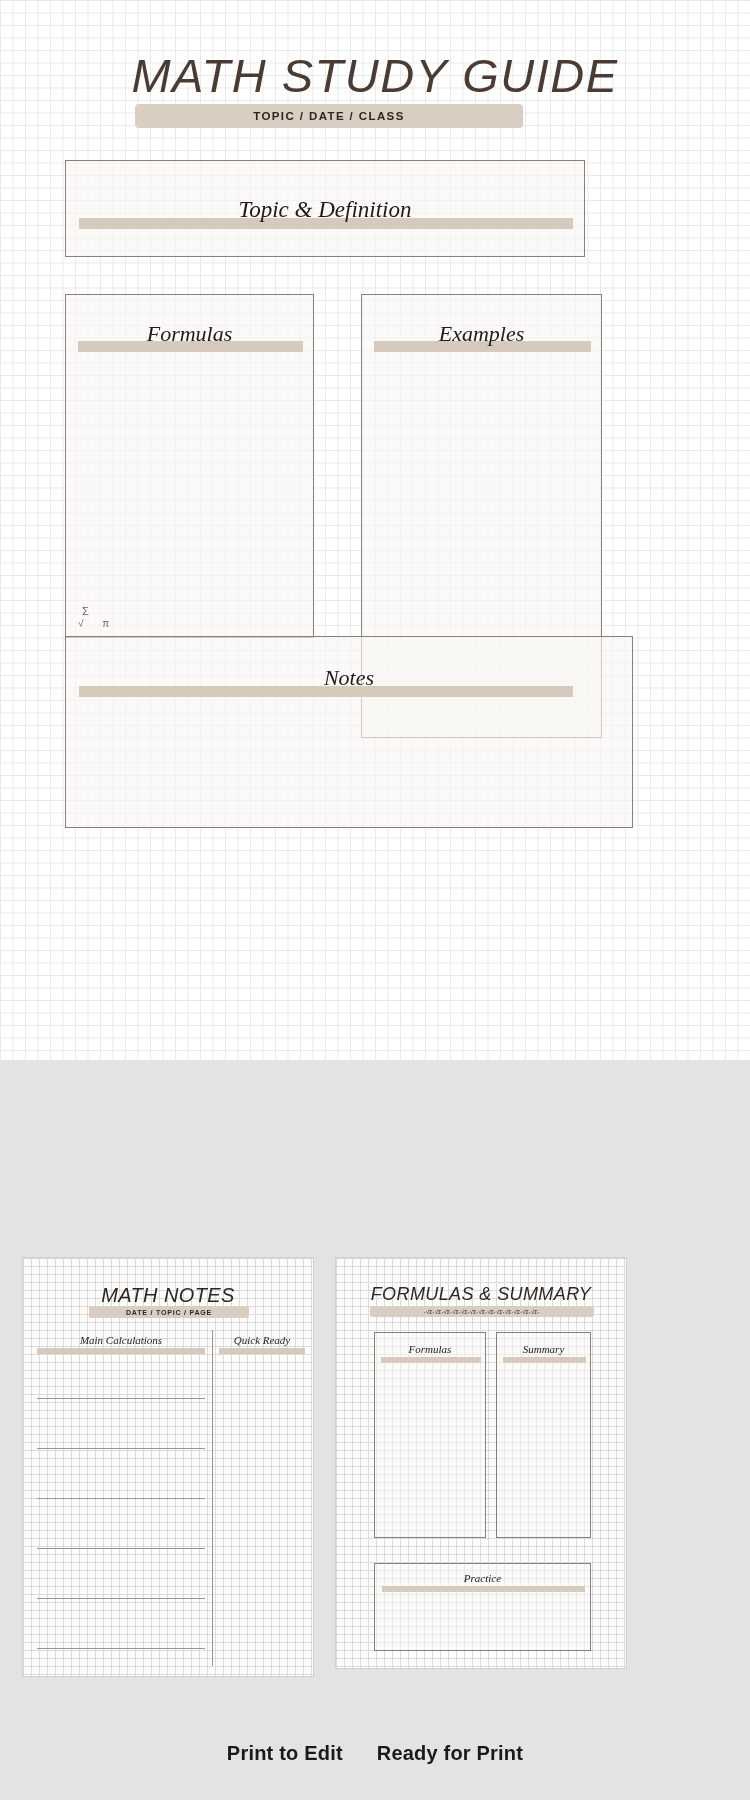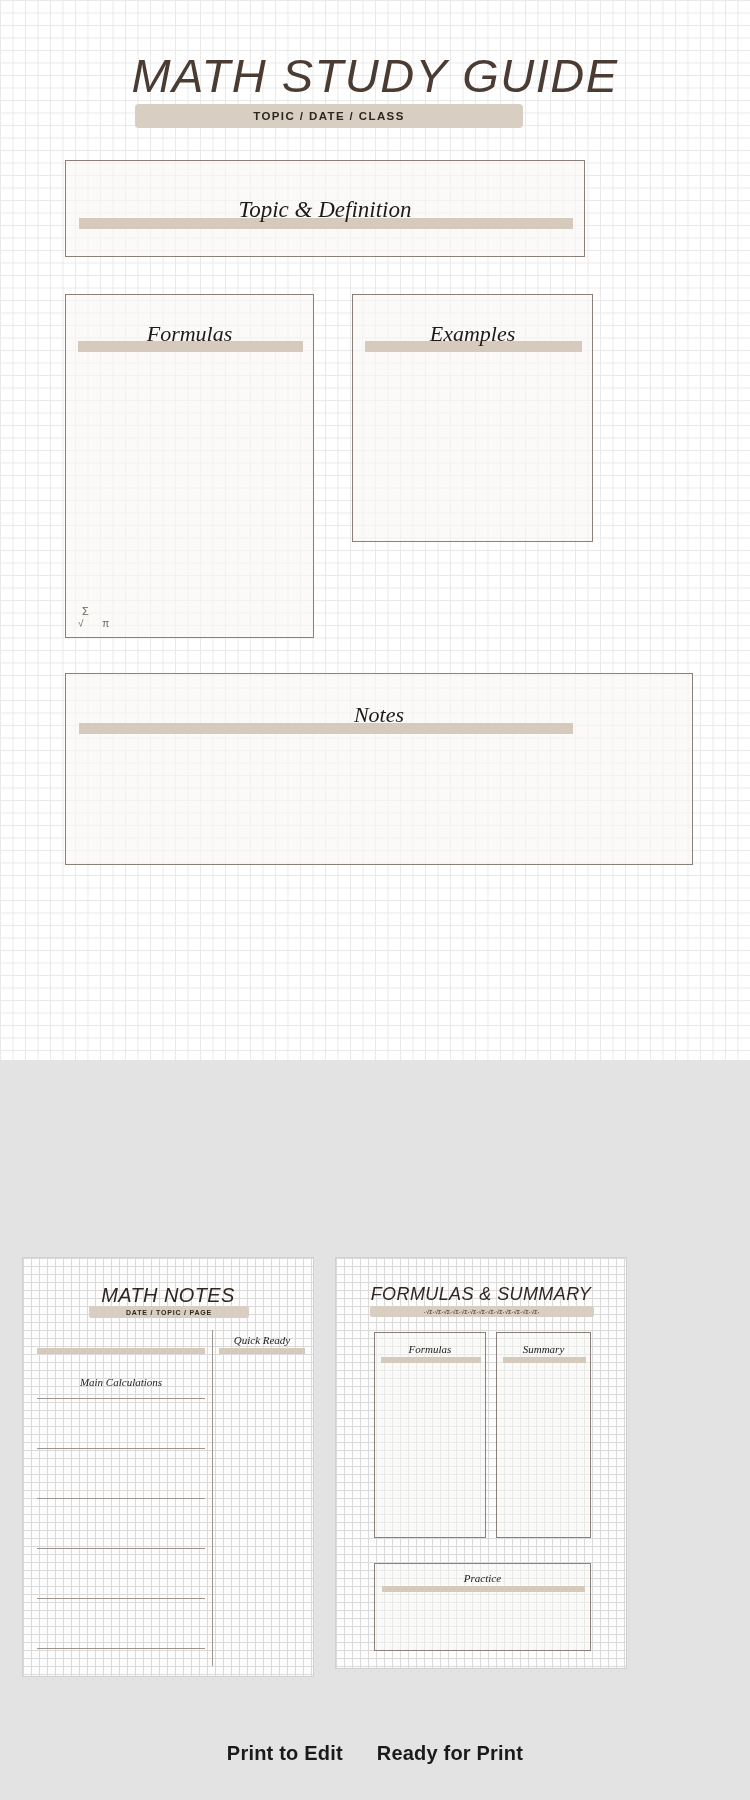--- a/index.html
+++ b/index.html
@@ -90,26 +90,26 @@
   #panel-topic { left: 65px; top: 160px; width: 520px; height: 97px; }
   #panel-topic .panel-title { top: 36px; font-size: 23px; }
   #panel-topic .panel-rule { left: 13px; width: 494px; top: 57px; }
 
   
   #panel-formulas { left: 65px; top: 294px; width: 249px; height: 344px; }
   #panel-formulas .panel-title { top: 26px; }
   #panel-formulas .panel-rule { left: 12px; width: 225px; top: 46px; }
 
   
-  #panel-examples { left: 352px; top: 294px; width: 241px; height: 248px; }
+  #panel-examples { left: 361px; top: 294px; width: 241px; height: 444px; }
   #panel-examples .panel-title { top: 26px; }
   #panel-examples .panel-rule { left: 12px; width: 217px; top: 46px; }
 
   
-  #panel-notes { left: 65px; top: 673px; width: 628px; height: 192px; }
+  #panel-notes { left: 65px; top: 636px; width: 568px; height: 192px; }
   #panel-notes .panel-title { top: 28px; }
   #panel-notes .panel-rule { left: 13px; width: 494px; top: 49px; }
 
   
   .math-marks {
     position: absolute;
     left: 12px;
     bottom: 8px;
     color: #6b625c;
     line-height: 1.15;
@@ -277,21 +277,21 @@
 </div>
 
 <div class="previews">
 
   <div class="page" id="page-left">
     <div class="pg-title" style="top:26px;">MATH NOTES</div>
     <div class="pg-bar" style="left:66px; top:48px; width:160px; height:12px;">
       <span>DATE / TOPIC / PAGE</span>
     </div>
 
-    <div class="pg-subtitle" style="left:14px; width:168px; top:76px;margin-top:42px;">Main Calculations</div>
+    <div class="pg-subtitle" style="left:14px; width:168px; top:76px;">Main Calculations</div>
     <div class="pg-rule" style="left:14px; width:168px; top:90px;"></div>
 
     <div class="pg-subtitle" style="left:196px; width:86px; top:76px;">Quick Ready</div>
     <div class="pg-rule" style="left:196px; width:86px; top:90px;"></div>
 
     <div class="pg-vline" style="left:189px; top:72px; height:336px;"></div>
 
     <div class="pg-line" style="left:14px; top:140px; width:168px;"></div>
     <div class="pg-line" style="left:14px; top:190px; width:168px;"></div>
     <div class="pg-line" style="left:14px; top:240px; width:168px;"></div>

